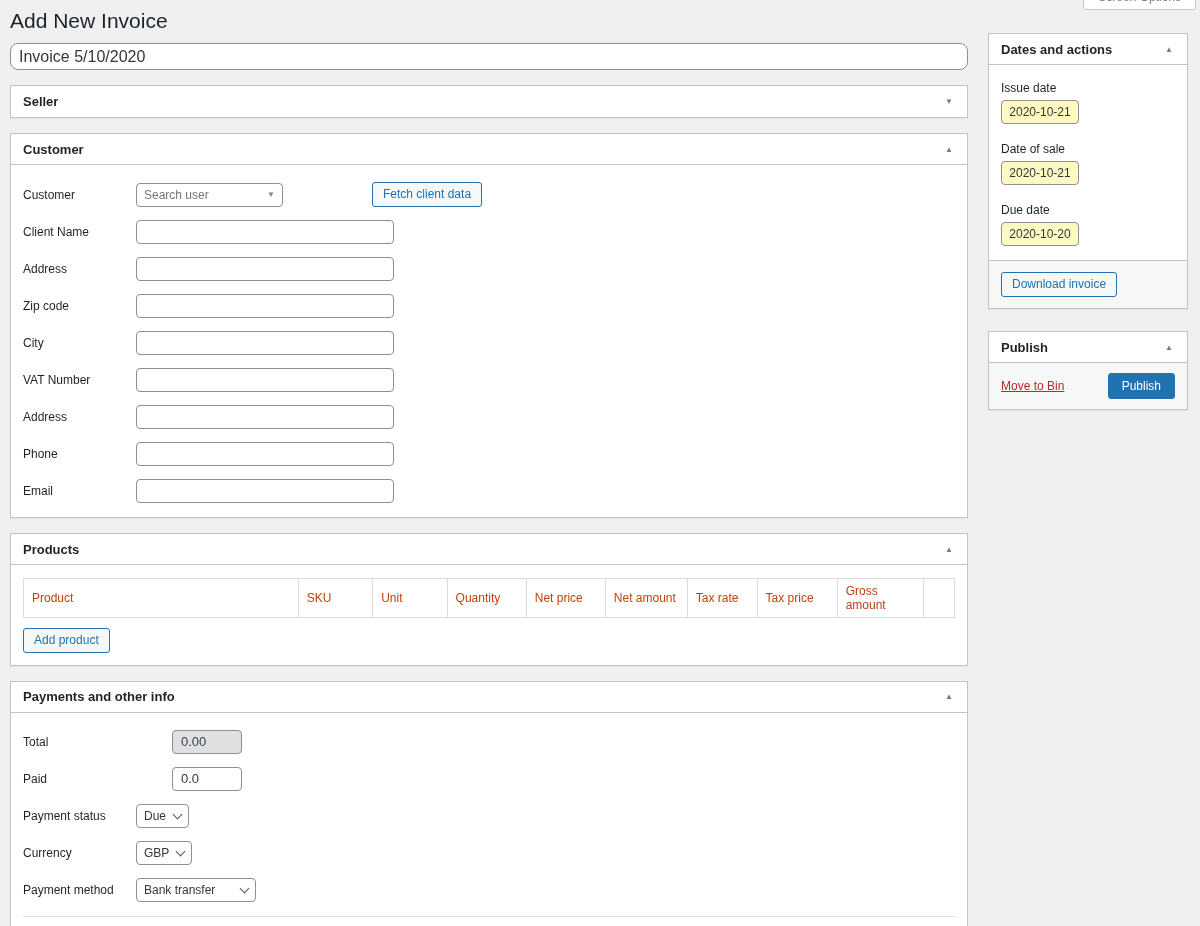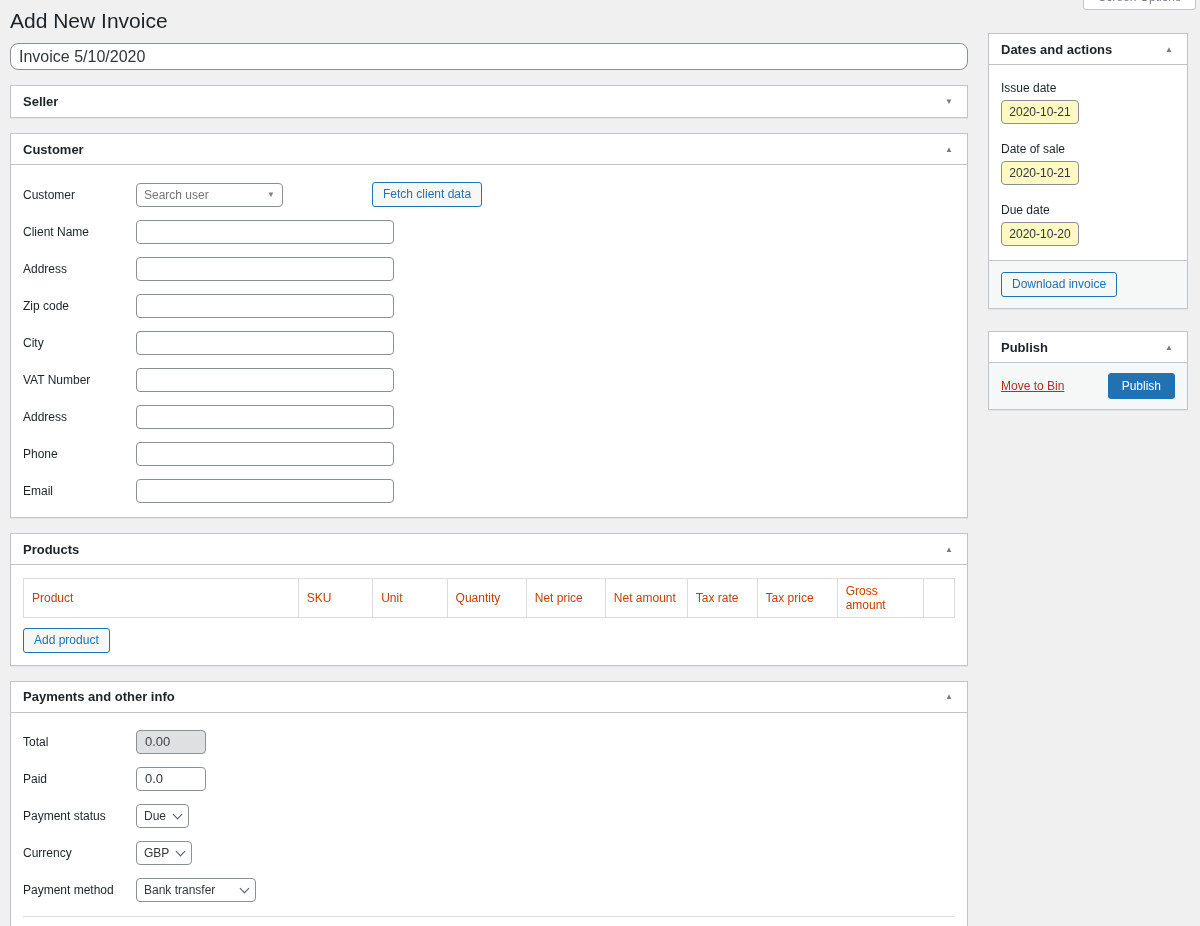--- a/index.html
+++ b/index.html
@@ -27,21 +27,21 @@
   .toggle-btn{background:none;border:none;color:#787c82;font-size:8px;cursor:pointer;padding:2px;}
   .inside{padding:4px 12px 12px;}
   
   .frow{display:flex;align-items:center;margin:13px 0;}
   .frow:last-child{margin-bottom:2px;}
   .frow > label{flex:0 0 113px;font-size:12px;color:#1d2327;}
   .txt{height:24px;border:1px solid #8c8f94;border-radius:4px;background:#fff;
     padding:0 8px;font-size:13px;color:#32373c;box-sizing:border-box;outline:none;
     font-family:"Liberation Sans",sans-serif;}
   .w-wide{width:258px;}
-  .w-small{width:70px;}
+  .w-small{width:70px;margin-left:36px;}
   
   .sel{display:inline-flex;align-items:center;justify-content:space-between;
     border:1px solid #8c8f94;border-radius:4px;height:24px;padding:0 7px;font-size:12px;
     color:#32373c;background:#fff;box-sizing:border-box;cursor:pointer;}
   .sel .chev{width:6px;height:6px;border-right:1.5px solid #50575e;border-bottom:1.5px solid #50575e;
     transform:rotate(45deg);margin-left:8px;margin-top:-3px;flex:0 0 auto;}
   .sel2{width:147px;color:#757575;}
   .sel2 .arrow{color:#838383;font-size:8px;margin-left:8px;}
   
   .btn2{display:inline-block;background:#f6f7f7;border:1px solid #2271b1;border-radius:3px;

